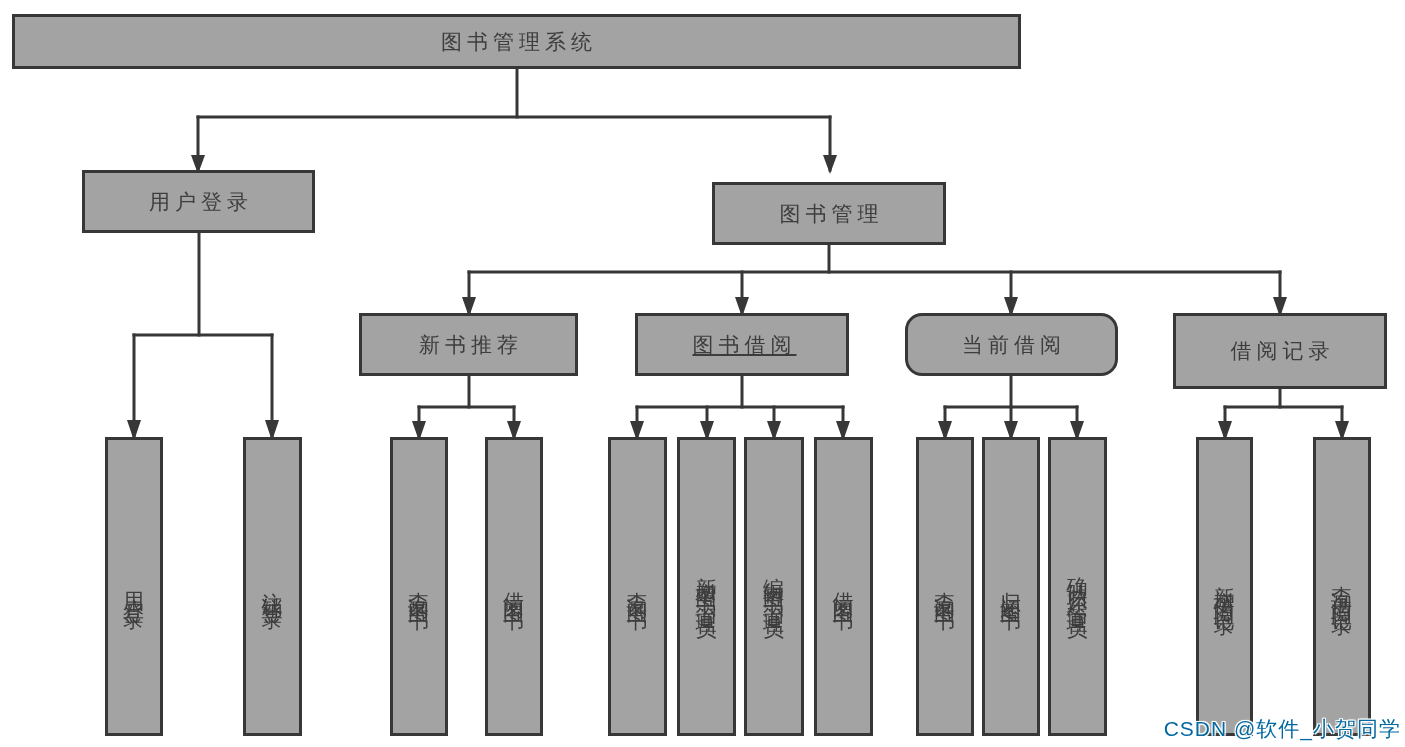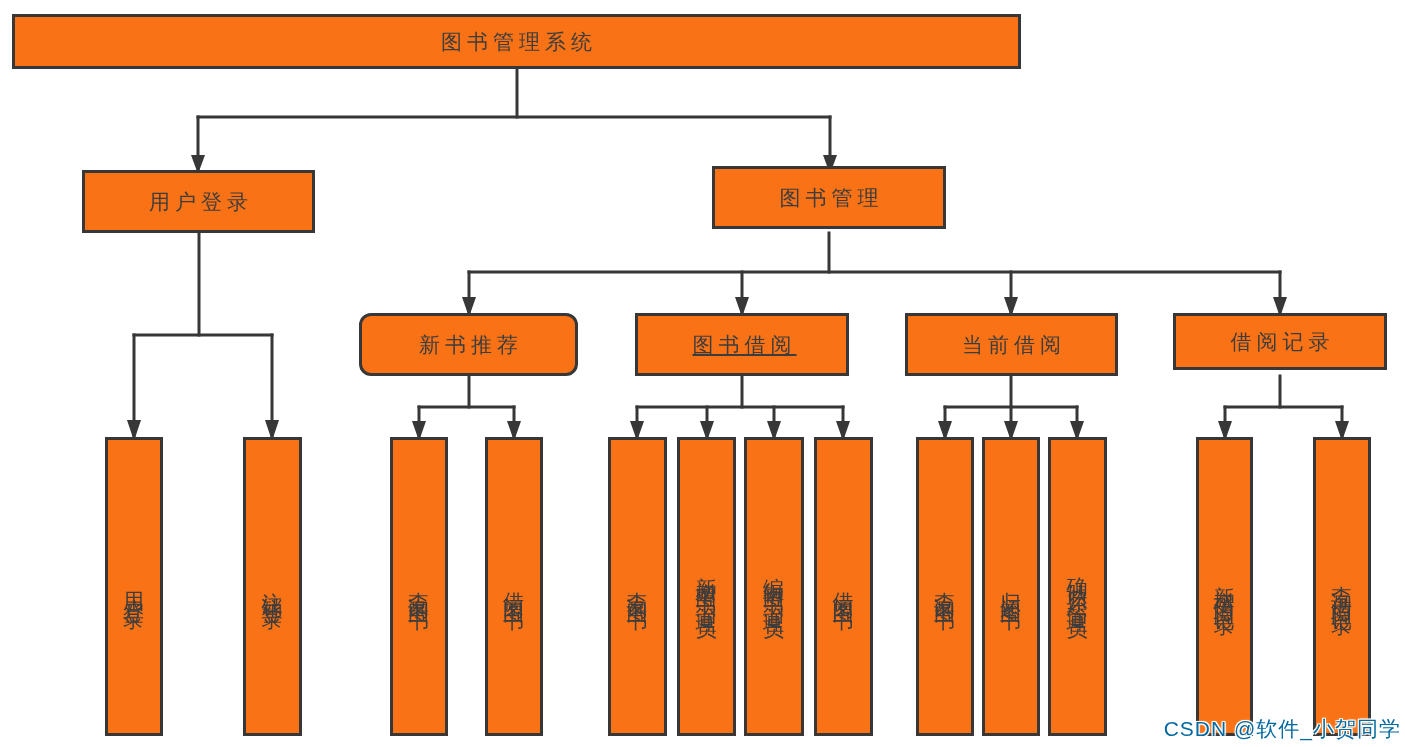--- a/index.html
+++ b/index.html
@@ -4,38 +4,38 @@
 <style>
   html,body { margin:0; padding:0; background:#ffffff; }
   body { font-family:"Liberation Sans","DejaVu Sans",sans-serif; }
   .canvas {
     position:relative; width:1405px; height:747px;
     background:#ffffff; overflow:hidden;
   }
   .wires { position:absolute; left:0; top:0; width:1405px; height:747px; }
   .box {
     position:absolute; box-sizing:border-box;
-    background:#f97316; border:3px solid #373737;
+    background:#a3a3a3; border:3px solid #373737;
     display:flex; align-items:center; justify-content:center;
     color:#3d3d3d;
   }
   .hlabel { font-size:21px; letter-spacing:5px; text-indent:5px; white-space:nowrap; }
   .vbox .vlabel {
     writing-mode:vertical-rl; text-orientation:mixed;
     font-size:21px; letter-spacing:6px; line-height:1;
     display:block; text-align:center;
   }
   
   .n-root   { left:12px;  top:14px;  width:1009px; height:55px; }
   .n-ulogin { left:82px;  top:170px; width:233px;  height:63px; }
-  .n-bmgmt  { left:712px; top:166px; width:234px;  height:63px; }
-  .n-nbr    { left:359px; top:313px; width:219px;  height:63px;border-radius:12px; }
+  .n-bmgmt  { left:712px; top:182px; width:234px;  height:63px; }
+  .n-nbr    { left:359px; top:313px; width:219px;  height:63px; }
   .n-bb     { left:635px; top:313px; width:214px;  height:63px;text-decoration:underline; }
-  .n-cb     { left:905px; top:313px; width:213px;  height:63px; }
-  .n-br     { left:1173px;top:313px; width:214px;  height:57px; }
+  .n-cb     { left:905px; top:313px; width:213px;  height:63px;border-radius:17px; }
+  .n-br     { left:1173px;top:313px; width:214px;  height:76px; }
   .leaf { top:437px; height:299px; }
   .l-a1 { left:105px;  width:58px; }
   .l-a2 { left:243px;  width:59px; }
   .l-b1 { left:390px;  width:58px; }
   .l-b2 { left:485px;  width:58px; }
   .l-c1 { left:608px;  width:59px; }
   .l-c2 { left:677px;  width:59px; }
   .l-c3 { left:744px;  width:60px; }
   .l-c4 { left:814px;  width:59px; }
   .l-d1 { left:916px;  width:58px; }

